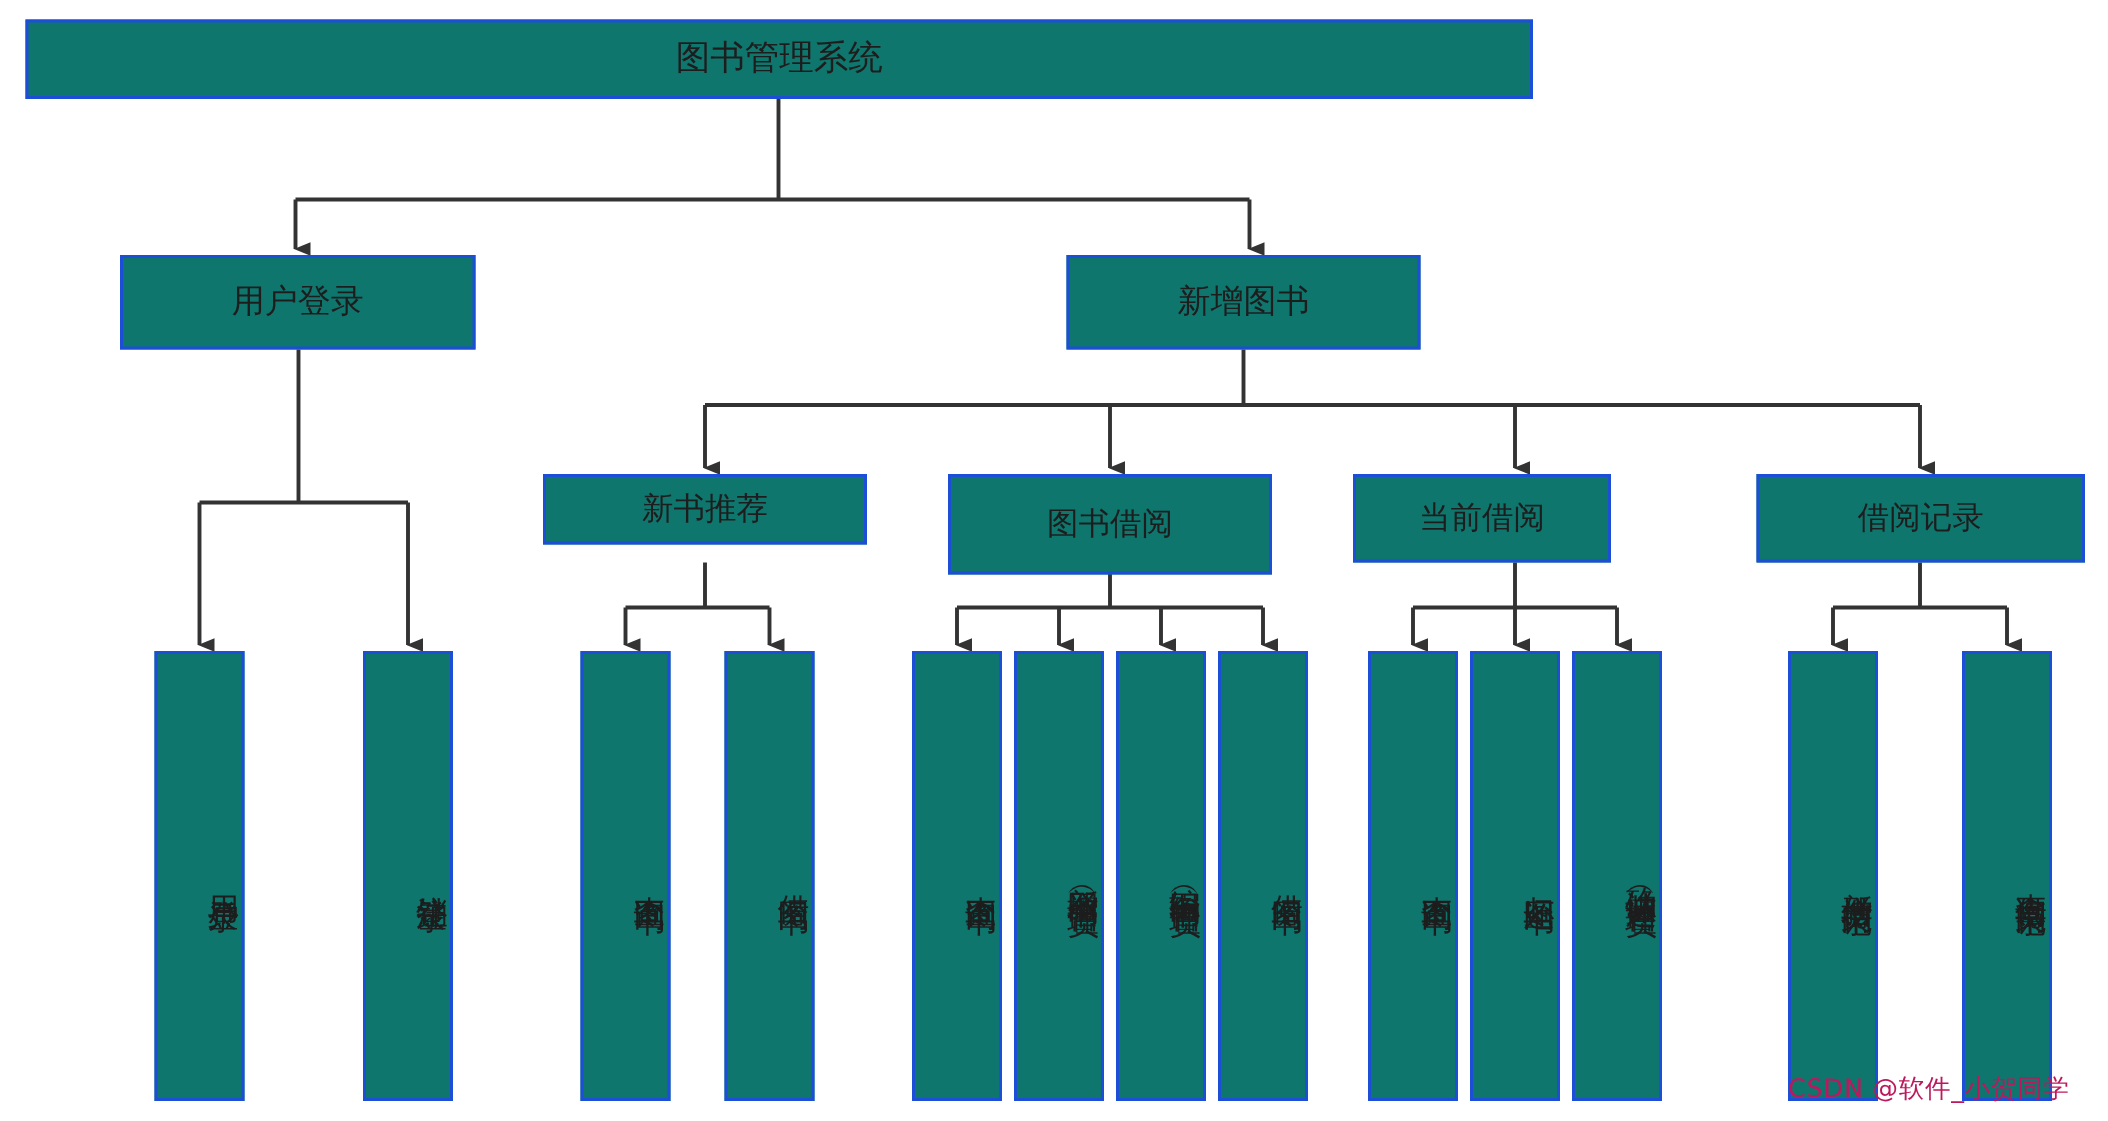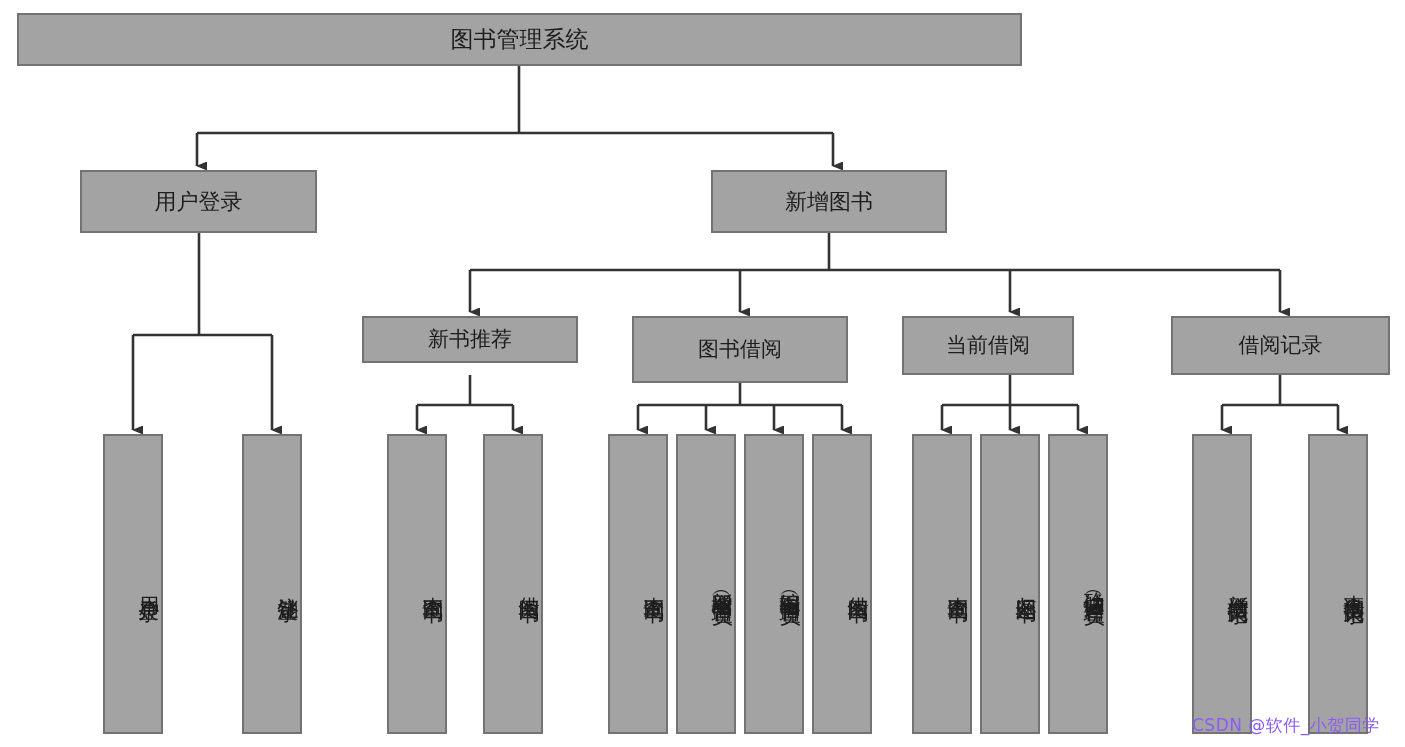--- a/index.html
+++ b/index.html
@@ -23,22 +23,22 @@
     position: absolute;
     left: 0;
     top: 0;
     width: 1405px;
     height: 747px;
     pointer-events: none;
   }
   .node-box {
     position: absolute;
     box-sizing: border-box;
-    background: #a3a3a3;
-    border: 2px solid #737373;
+    background: #0f766e;
+    border: 2px solid #1d4ed8;
     display: flex;
     align-items: center;
     justify-content: center;
     text-align: left;
     color: #1d1d1d;
     line-height: 1.18;
   }
   .node-root {
     font-size: 23px;
   }
@@ -58,21 +58,21 @@
     justify-content: center;
   }
   .leaf-text {
     writing-mode: vertical-rl;
     text-orientation: upright;
     white-space: nowrap;
   }
   #watermark {
     position: absolute;
     font-size: 17px;
-    color: #8b5cf6;
+    color: #be185d;
     white-space: nowrap;
     letter-spacing: 0.5px;
   }
 </style>
 </head>
 <body>
 
 <div id="diagram-canvas">
 
   <svg id="connector-layer" viewBox="0 0 1405 747" width="1405" height="747" xmlns="http://www.w3.org/2000/svg">

